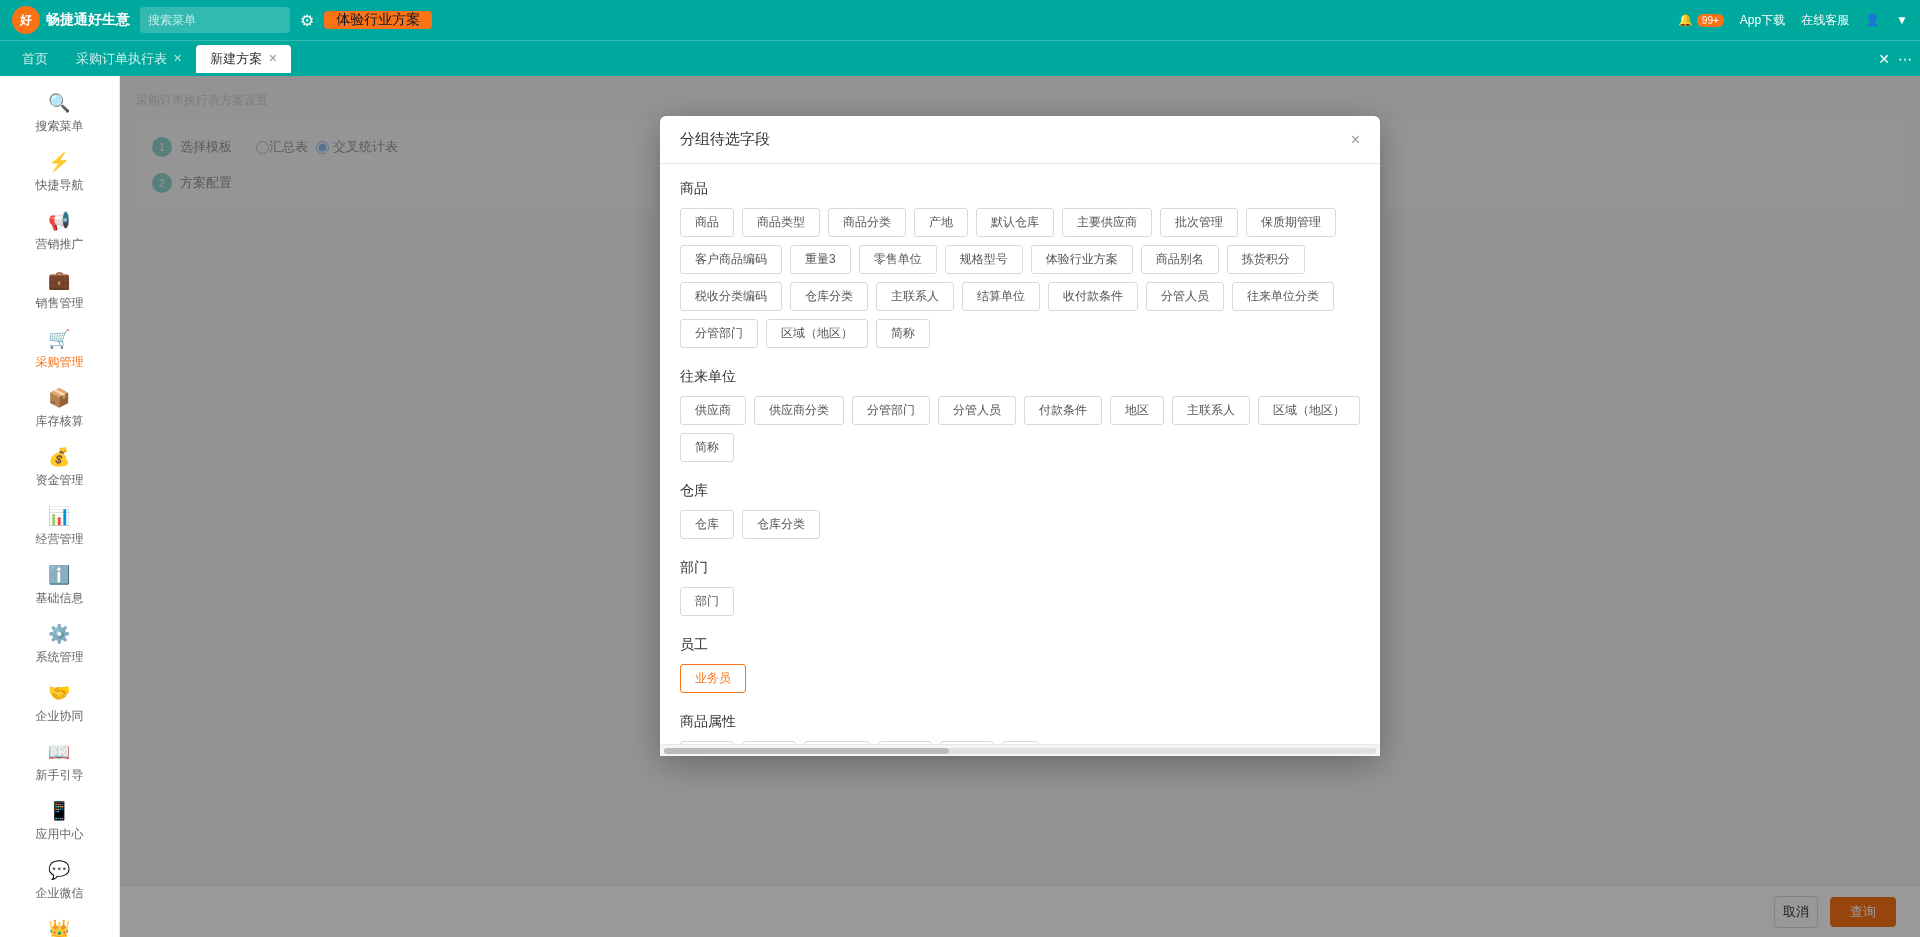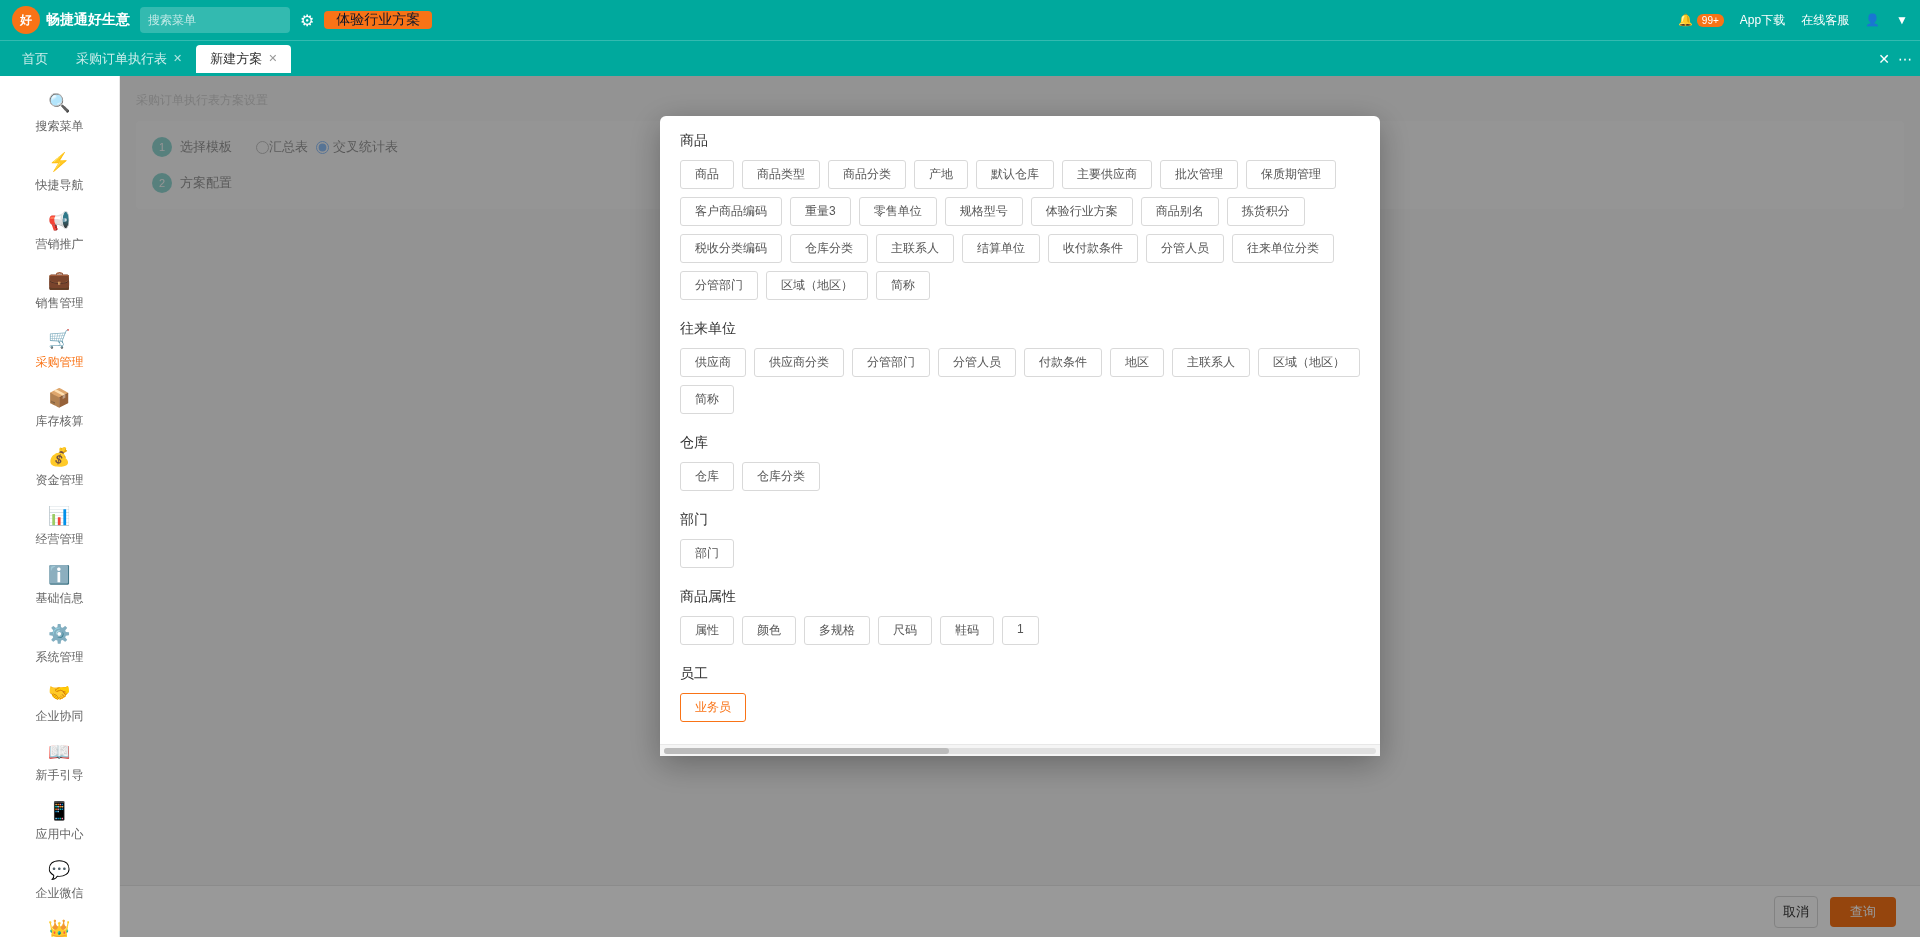--- a/index.html
+++ b/index.html
@@ -410,20 +410,24 @@
         <div style="display:flex;align-items:center;gap:8px;">
           <div class="step-badge">2</div>
           <span style="font-weight:500;">方案配置</span>
         </div>
       </div>
     </div>
 
     <div class="modal-overlay">
       <div class="modal">
 
+        <div class="modal-header">
+          <span class="modal-title">分组待选字段</span>
+          <span class="modal-close">×</span>
+        </div>
 
         <div class="modal-body">
 
           <div class="field-section">
             <div class="section-title">商品</div>
             <div class="field-grid">
               <div class="field-chip">商品</div>
               <div class="field-chip">商品类型</div>
               <div class="field-chip">商品分类</div>
               <div class="field-chip">产地</div>
@@ -475,38 +479,38 @@
           </div>
 
           <div class="field-section">
             <div class="section-title">部门</div>
             <div class="field-grid">
               <div class="field-chip">部门</div>
             </div>
           </div>
 
           <div class="field-section">
+            <div class="section-title">员工</div>
+            <div class="field-grid">
+              <div class="field-chip" style="color:#f97316;border-color:#f97316;">业务员</div>
+            </div>
+          </div>
+
+          <div class="field-section">
             <div class="section-title">商品属性</div>
             <div class="field-grid">
               <div class="field-chip">属性</div>
               <div class="field-chip">颜色</div>
               <div class="field-chip">多规格</div>
               <div class="field-chip">尺码</div>
               <div class="field-chip">鞋码</div>
               <div class="field-chip">1</div>
             </div>
           </div>
 
-          <div class="field-section">
-            <div class="section-title">员工</div>
-            <div class="field-grid">
-              <div class="field-chip" style="color:#f97316;border-color:#f97316;">业务员</div>
-            </div>
-          </div>
-
         </div>
 
         <div class="modal-hscroll">
           <div class="hscroll-track">
             <div class="hscroll-thumb"></div>
           </div>
         </div>
 
       </div>
     </div>

